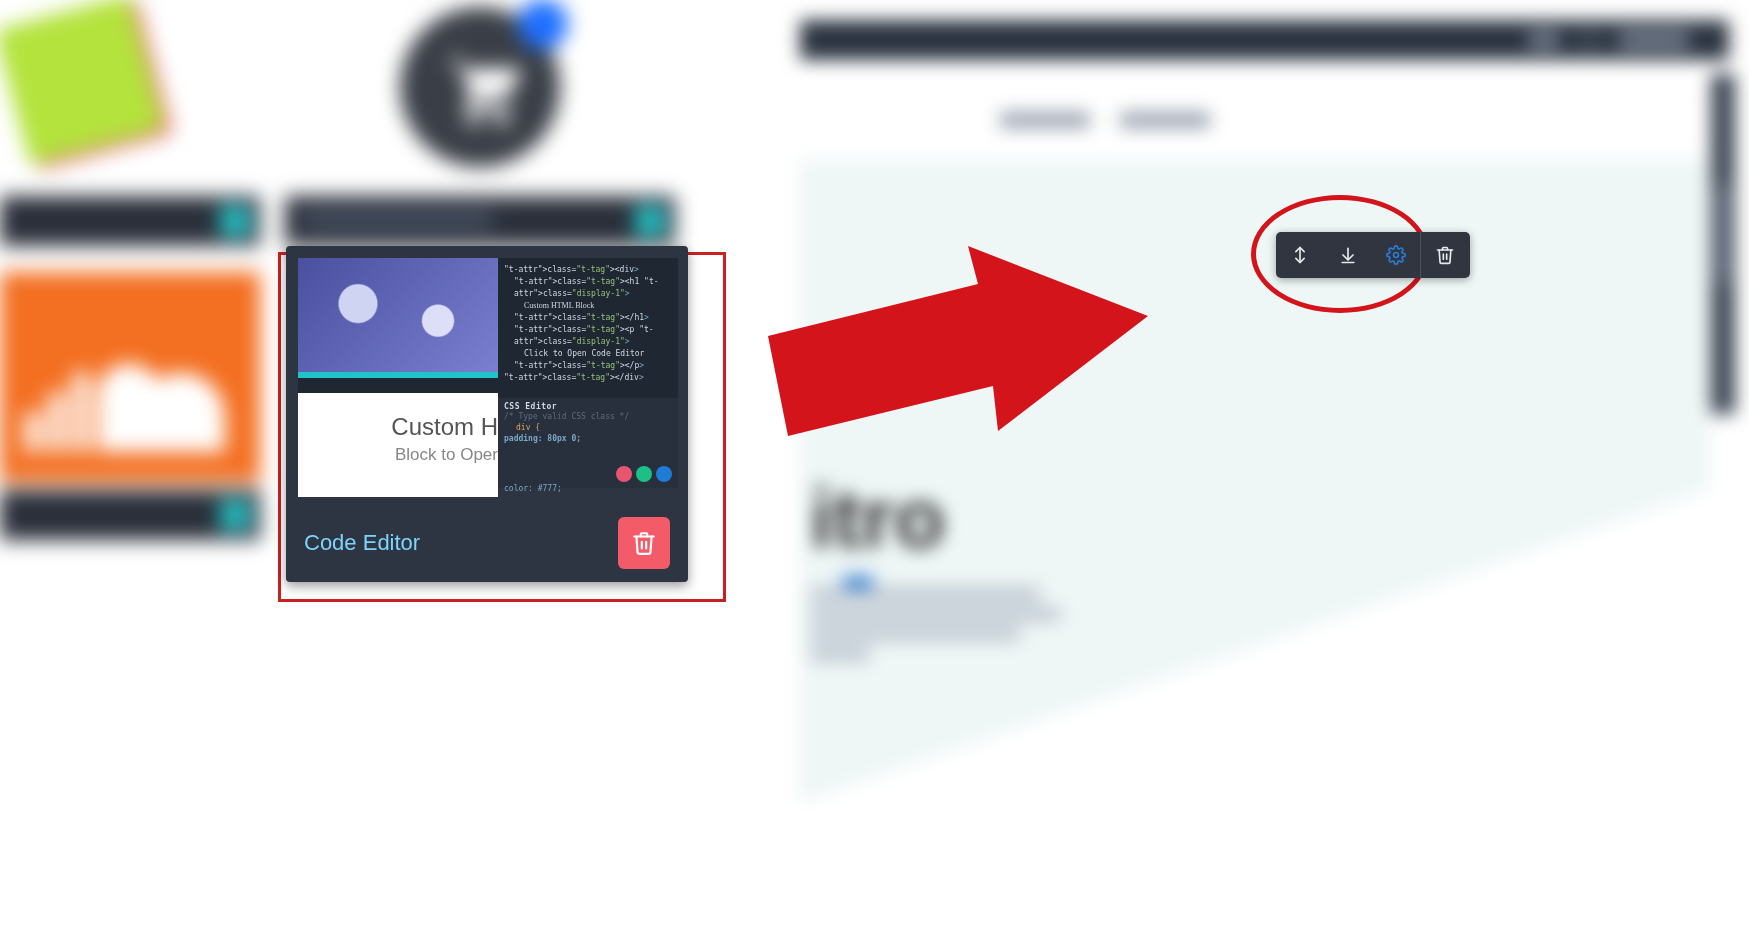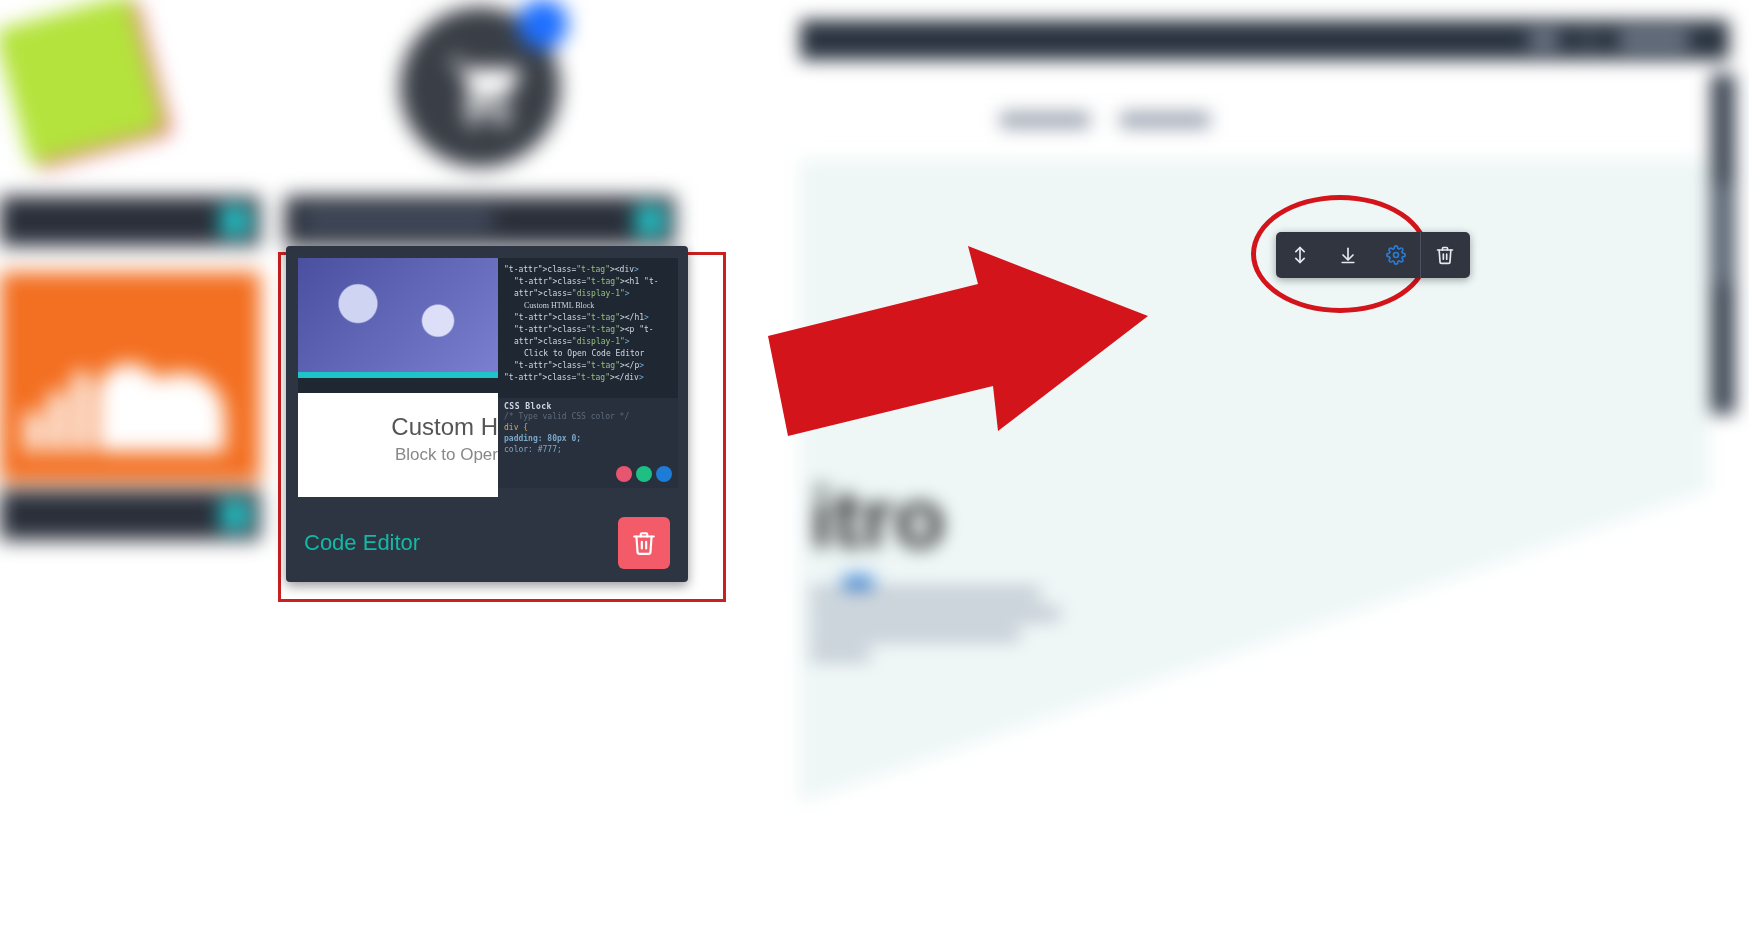--- a/index.html
+++ b/index.html
@@ -72,31 +72,31 @@
   }
   .code-pane .t-tag{color:#6fa8c7;}
   .code-pane .t-str{color:#97c279;}
   .css-pane{
     position:absolute; left:200px; top:140px; right:0; bottom:0;
     background:#28303d; font-family:"Menlo","Consolas",monospace; font-size:8px;
     color:#cfd8e3; padding:4px 6px 0;
   }
   .css-pane .hdr{font-size:8px; color:#cfd8e3; font-weight:600; letter-spacing:.5px;}
   .css-pane .cm{color:#5d6b7d;}
-  .css-pane .sel{color:#d8a657;}
+  .css-pane .sel{color:#d8a657;margin-left:12px;}
   .css-pane .prop{color:#7ba7c7;}
   .css-dots{position:absolute; right:6px; bottom:6px; display:flex; gap:4px;}
   .css-dots span{width:16px;height:16px;border-radius:50%;}
   .css-dots .r{background:#e8556e;} .css-dots .g{background:#1dbf84;} .css-dots .b{background:#1e7bd6;}
   .editor-footer{
     position:absolute; left:0; bottom:0; right:0; height:78px;
     display:flex; align-items:center; justify-content:space-between;
     padding:0 18px;
   }
-  .editor-footer .title{color:#14b8a6; font-size:22px; font-weight:300;}
+  .editor-footer .title{color:#7dd3fc; font-size:22px; font-weight:300;}
   .trash-btn{
     width:52px; height:52px; background:#f45b69; border-radius:6px;
     display:flex; align-items:center; justify-content:center;
   }
   .trash-btn svg{stroke:#fff;}
 
   
   .right-blur{
     position:absolute; left:800px; top:0; right:0; bottom:0;
     filter: blur(9px);
@@ -217,26 +217,26 @@
         <div style="padding-left: 0px;"><span <span="" class="&lt;span">"t-attr"</span>&gt;class=<span class="t-str">"t-tag"</span>&gt;&lt;div<span class="t-tag">&gt;</span></div>
         <div style="padding-left: 10px;"><span <span="" class="&lt;span">"t-attr"</span>&gt;class=<span class="t-str">"t-tag"</span>&gt;&lt;h1 <span class="&lt;span">"t-attr"</span>&gt;class=<span class="t-str">"display-1"</span><span class="t-tag">&gt;</span></div>
         <div style="padding-left: 20px; font-family: Liberation Serif, serif;">Custom HTML Block</div>
         <div style="padding-left: 10px;"><span <span="" class="&lt;span">"t-attr"</span>&gt;class=<span class="t-str">"t-tag"</span>&gt;&lt;/h1<span class="t-tag">&gt;</span></div>
         <div style="padding-left: 10px;"><span <span="" class="&lt;span">"t-attr"</span>&gt;class=<span class="t-str">"t-tag"</span>&gt;&lt;p <span class="&lt;span">"t-attr"</span>&gt;class=<span class="t-str">"display-1"</span><span class="t-tag">&gt;</span></div>
         <div style="padding-left: 20px;">Click to Open Code Editor</div>
         <div style="padding-left: 10px;"><span <span="" class="&lt;span">"t-attr"</span>&gt;class=<span class="t-str">"t-tag"</span>&gt;&lt;/p<span class="t-tag">&gt;</span></div>
         <div style="padding-left: 0px;"><span <span="" class="&lt;span">"t-attr"</span>&gt;class=<span class="t-str">"t-tag"</span>&gt;&lt;/div<span class="t-tag">&gt;</span></div>
       </div>
     <div class="css-pane">
-      <div class="hdr">CSS Block</div>
+      <div class="hdr">CSS Editor</div>
       <div id="css-code">
-          <div style="line-height: 11px;"><span class="cm">/* Type valid CSS color */</span></div>
+          <div style="line-height: 11px;"><span class="cm">/* Type valid CSS class */</span></div>
           <div style="line-height: 11px;"><span class="sel">div {</span></div>
           <div style="line-height: 11px; font-weight: bold;"><span class="prop">  padding: 80px 0;</span></div>
-          <div style="line-height: 11px;"><span class="prop">  color: #777;</span></div>
+          <div style="line-height: 11px; margin-top: 39px;"><span class="prop">  color: #777;</span></div>
         </div>
       <div class="css-dots">
         <span class="r"></span>
         <span class="g"></span>
         <span class="b"></span>
       </div>
     </div>
   </div>
   <div class="editor-footer">
     <div class="title">Code Editor</div>

